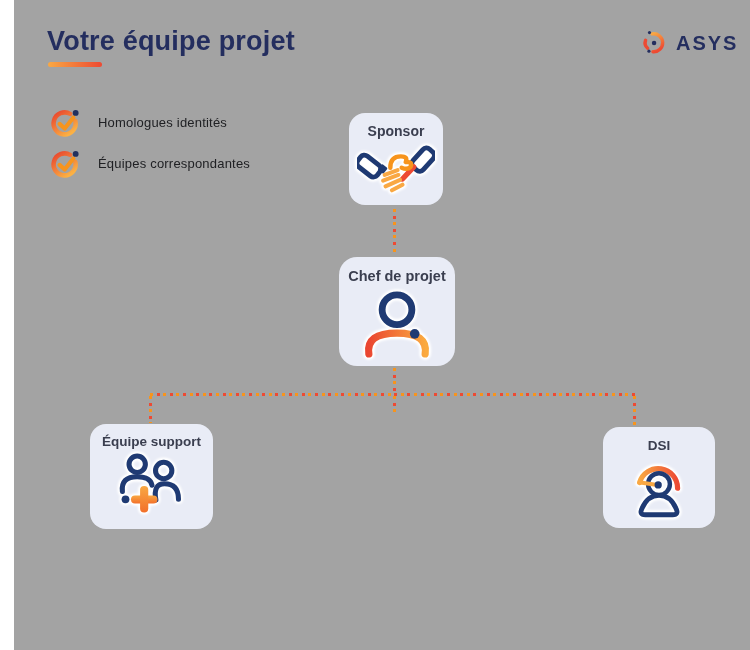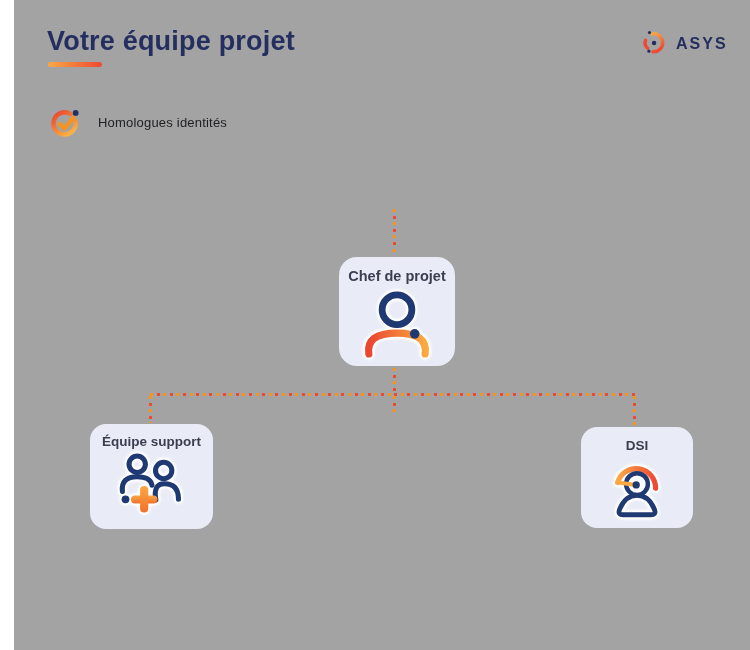--- a/index.html
+++ b/index.html
@@ -10,40 +10,40 @@
   
   .page-title{
     position:absolute;left:33px;top:26px;margin:0;
     font-size:27px;font-weight:800;letter-spacing:.2px;color:#242e5f;
   }
   .title-underline{
     position:absolute;left:34px;top:62px;width:54px;height:4.5px;border-radius:3px;
     background:linear-gradient(90deg,#f9a843,#ed4a33);
   }
   .logo{position:absolute;left:627px;top:30px;display:flex;align-items:center;gap:8px;}
-  .logo-text{font-size:16px;font-weight:800;letter-spacing:2px;color:#242e5f;}
+  .logo-text{font-size:20px;font-weight:800;letter-spacing:2px;color:#242e5f;}
   
   .checklist{position:absolute;left:36px;top:106px;}
   .check-item{display:flex;align-items:center;height:33px;margin-bottom:8px;}
   .check-item .label{margin-left:15px;font-size:13px;color:#202124;letter-spacing:.2px;text-align:right;}
   
   .card{
     position:absolute;background:#e9ecf6;display:flex;flex-direction:column;align-items:center;
   }
   .card-title{font-weight:bold;color:#3a3e4f;line-height:1;}
   .sticker{filter:drop-shadow(0 0 1.2px #fff) drop-shadow(0 0 1.2px #fff) drop-shadow(0 0 1.2px #fff) drop-shadow(0 0 1px #fff);}
   .card-sponsor{left:335px;top:113px;width:94px;height:92px;border-radius:16px;}
   .card-sponsor .card-title{margin-top:11px;font-size:14px;}
   .card-chef{left:325px;top:257px;width:116px;height:109px;border-radius:18px;}
   .card-chef .card-title{margin-top:12px;font-size:14.5px;}
   .card-equipe{left:76px;top:424px;width:123px;height:105px;border-radius:16px;}
   .card-equipe .card-title{margin-top:11px;font-size:13.5px;}
   .card-referent{left:299px;top:418px;width:167px;height:121px;border-radius:18px;}
   .card-referent .card-title{font-size:13.5px;margin-top:2px;}
-  .card-dsi{left:567px;top:427px;width:112px;height:101px;border-radius:16px;}
+  .card-dsi{left:589px;top:427px;width:112px;height:101px;border-radius:16px;}
   .card-dsi .card-title{margin-top:12px;font-size:13.5px;}
   
   .dot-v{position:absolute;width:3px;background-image:repeating-linear-gradient(180deg,
     #f7941d 0,#f7941d 3px,transparent 3px,transparent 6.6px,
     #ed4a33 6.6px,#ed4a33 9.6px,transparent 9.6px,transparent 13.2px);}
   .dot-h{position:absolute;height:3px;background-image:repeating-linear-gradient(90deg,
     #f7941d 0,#f7941d 3px,transparent 3px,transparent 6.6px,
     #ed4a33 6.6px,#ed4a33 9.6px,transparent 9.6px,transparent 13.2px);}
   .edge-sponsor-chef{left:379px;top:209px;height:45px;}
   .edge-chef-bus{left:379px;top:368px;height:25px;}
@@ -105,30 +105,54 @@
     <div class="check-item">
       <svg width="33" height="33" viewBox="0 0 36 36">
         <path d="M22,8.6 A12,12 0 1 0 27.7,16.5" fill="none" stroke="url(#g-check)" stroke-width="5" stroke-linecap="round"></path>
         <path d="M10.5,19.5 L16,24.5 L25.5,12.5" fill="none" stroke="#f7941d" stroke-width="4.6" stroke-linecap="round" stroke-linejoin="round"></path>
         <circle cx="28" cy="7.5" r="3.2" fill="#22315e"></circle>
       </svg>
       <span class="label">Homologues identités</span>
     </div>
 
 
+    <div class="check-item">
+      <svg width="33" height="33" viewBox="0 0 36 36">
+        <path d="M22,8.6 A12,12 0 1 0 27.7,16.5" fill="none" stroke="url(#g-check)" stroke-width="5" stroke-linecap="round"></path>
+        <path d="M10.5,19.5 L16,24.5 L25.5,12.5" fill="none" stroke="#f7941d" stroke-width="4.6" stroke-linecap="round" stroke-linejoin="round"></path>
+        <circle cx="28" cy="7.5" r="3.2" fill="#22315e"></circle>
+      </svg>
+      <span class="label">Équipes correspondantes</span>
+    </div>
 
   </div>
 
   <div class="dot-v edge-sponsor-chef"></div>
   <div class="dot-v edge-chef-bus"></div>
   <div class="dot-h edge-bus"></div>
   <div class="dot-v edge-drop-equipe"></div>
   <div class="dot-v edge-drop-referent"></div>
   <div class="dot-v edge-drop-dsi"></div>
 
+  <div class="card card-sponsor">
+    <div class="card-title">Sponsor</div>
+    <svg class="sticker" width="78" height="55" viewBox="0 0 96 68" style="margin-top:3px">
+      <g fill="none" stroke-linecap="round" stroke-linejoin="round">
+        <rect x="6" y="16" width="17" height="30" rx="6" transform="rotate(-52 14.5 31)" stroke="#1f3a73" stroke-width="6" fill="#fff"></rect>
+        <rect x="73" y="8" width="17" height="30" rx="6" transform="rotate(42 81.5 23)" stroke="#1f3a73" stroke-width="6" fill="#fff"></rect>
+        <rect x="27" y="30" width="9" height="9" rx="1.5" transform="rotate(-52 31.5 34.5)" fill="#1f3a73"></rect>
+        <path d="M70,32 L56,47" stroke="#ed4a33" stroke-width="6.5"></path>
+        <path d="M41,33 Q41,19 54,19 Q63,19 60,26 Q69,25 66,32 Q62,36 55,33" stroke="#f7941d" stroke-width="5.5"></path>
+        <path d="M34,42 L50,36" stroke="#f9a843" stroke-width="5"></path>
+        <path d="M32,49 L51,42" stroke="#f9a843" stroke-width="5"></path>
+        <path d="M35,56 L53,48" stroke="#f9a843" stroke-width="5"></path>
+        <path d="M43,61 L56,54" stroke="#f9a843" stroke-width="5"></path>
+      </g>
+    </svg>
+  </div>
 
   <div class="card card-chef">
     <div class="card-title">Chef de projet</div>
     <svg class="sticker" width="82" height="74" viewBox="0 0 100 92" style="margin-top:4px">
       <circle cx="50" cy="27" r="18.5" fill="none" stroke="#1f3a73" stroke-width="8.5"></circle>
       <path d="M15,82 Q11,56 50,56 Q89,56 85,82" fill="none" stroke="url(#g-chef)" stroke-width="9" stroke-linecap="round"></path>
       <circle cx="72" cy="57" r="6" fill="#1f3a73"></circle>
     </svg>
   </div>
 

